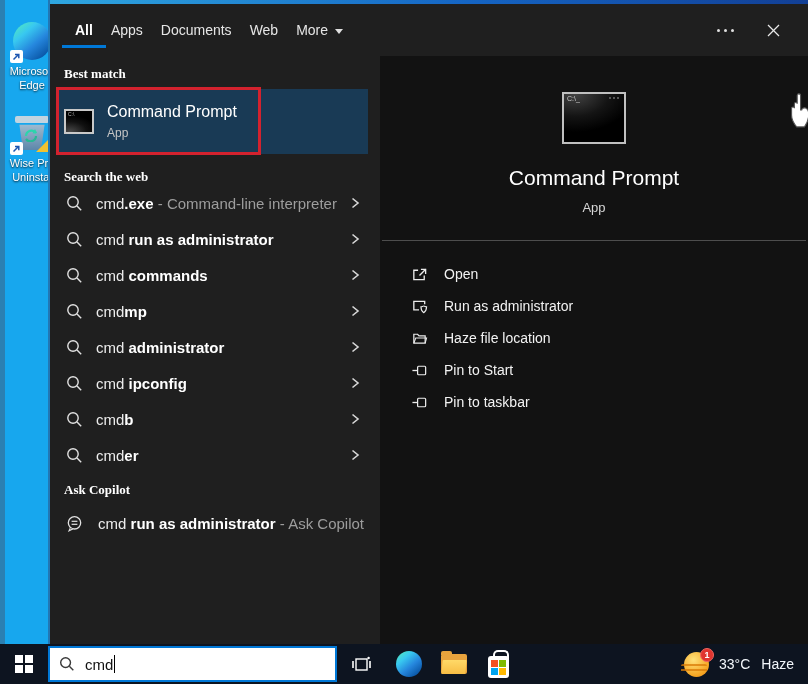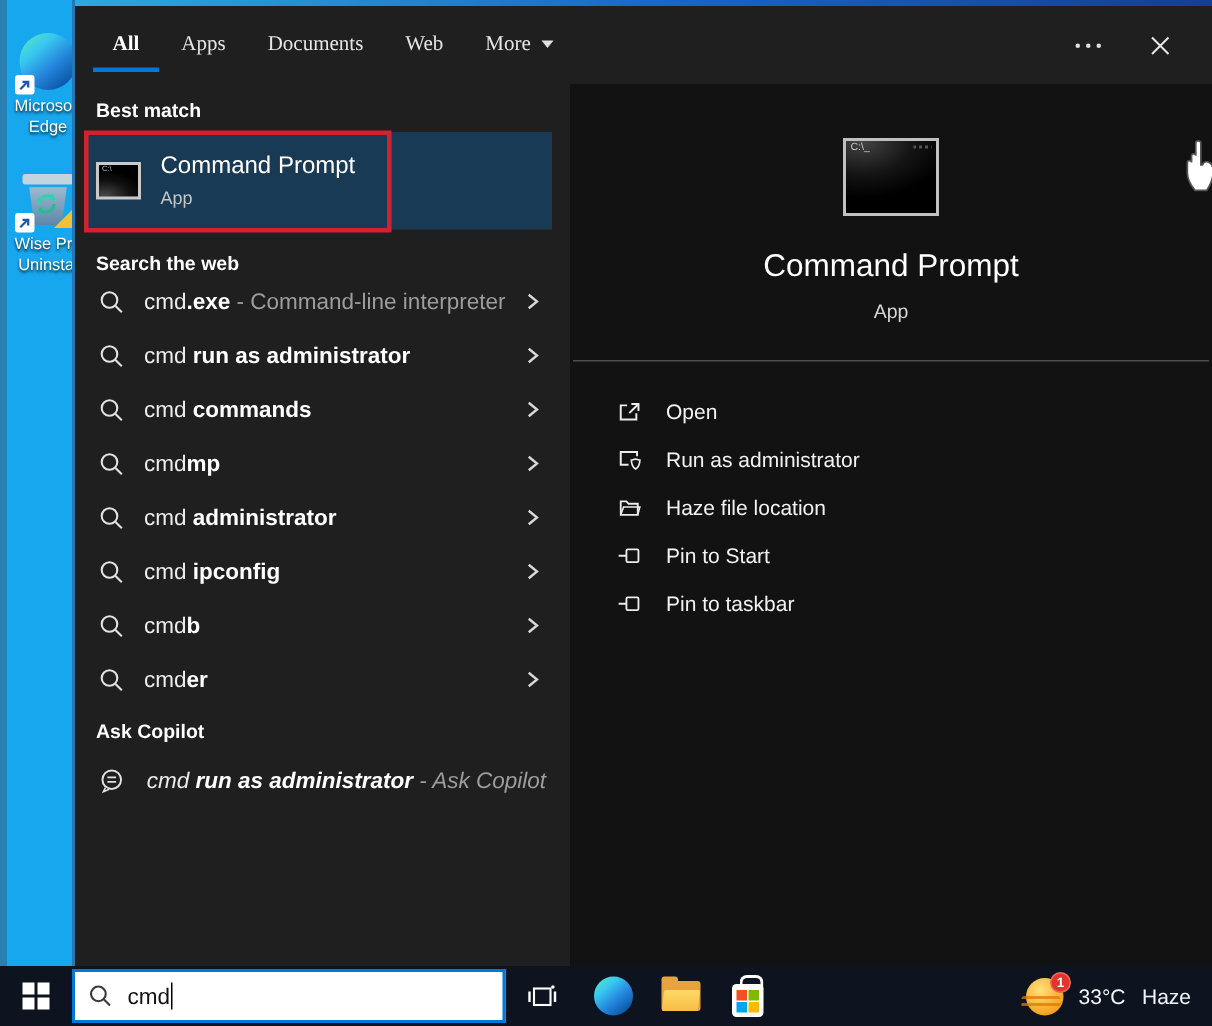--- a/index.html
+++ b/index.html
@@ -24,34 +24,34 @@
     background:#f2c230; clip-path:polygon(100% 0,100% 100%,0 100%); }
   .wise-recycle { position:absolute; left:9px; top:12px; }
 
   
   .window { position:absolute; left:48px; top:0; width:760px; height:644px; background:#1f1f1f; }
   .window::before { content:""; position:absolute; top:0; left:0; right:0; height:4px;
     background:linear-gradient(90deg,#2fa7e0,#1565c4 55%,#123f95); z-index:6; }
   .window::after { content:""; position:absolute; left:0; top:0; bottom:0; width:2px; background:#2277b4; z-index:6; }
 
   .win-header { height:56px; display:flex; align-items:center; padding:4px 23px 0 27px; }
-  .tabs { display:flex; gap:28px; align-items:center;font-family:Liberation Serif, serif; }
+  .tabs { display:flex; gap:18px; align-items:center; }
   .tab { font-size:14px; color:#e6e6e6; position:relative; padding:14px 0; cursor:default; }
   .tab.selected { font-weight:bold; color:#fff; }
   .tab.selected::after { content:""; position:absolute; left:-13px; right:-13px; bottom:4px; height:3px; background:#0078d7; }
   .more-arrow { display:inline-block; margin-left:7px; width:0; height:0;
     border-left:4.5px solid transparent; border-right:4.5px solid transparent; border-top:5px solid #e0e0e0; vertical-align:middle; }
   .header-actions { margin-left:auto; display:flex; gap:26px; align-items:center; }
   .dots { display:flex; gap:4px; padding:6px 2px; }
   .dots i { width:3px; height:3px; border-radius:50%; background:#e0e0e0; }
   .close-btn { padding:4px; display:flex; }
 
   .win-body { display:flex; height:588px; }
   .left-pane { width:332px; padding-left:8px; position:relative; }
-  .section-label { font-size:13px; font-weight:bold; color:#fff; margin-left:8px; }
+  .section-label { font-size:13px; font-weight:bold; color:#fff; margin-left:8px;font-family:Liberation Serif, serif; }
   .lbl-best { margin-top:10px; }
   .lbl-web { margin-top:15px; }
   .lbl-copilot { margin-top:9px; }
 
   .best-row { margin-top:7px; width:312px; height:65px; background:#193a55;
     display:flex; align-items:center; padding-left:8px; cursor:default; }
   .cmd-icon-sm { width:30px; height:25px; border:2px solid #c9c9c9; position:relative;
     background:radial-gradient(130% 100% at 15% 100%, #4a4a4a 0%, #111 50%, #000 80%); }
   .cmd-icon-sm::before { content:"C:\\"; position:absolute; top:0; left:2px; font-size:5px; color:#bbb; }
   .best-texts { margin-left:13px; }
@@ -59,21 +59,21 @@
   .best-sub { font-size:12px; color:#c5c5c5; margin-top:5px; }
   .annotation { position:absolute; left:8px; top:31px; width:205px; height:68px;
     border:3px solid #d3222e; pointer-events:none; z-index:8; }
 
   .web-row { height:36px; display:flex; align-items:center; padding:0 16px 0 10px; cursor:default;justify-content:space-between; }
   .web-row .mag { display:flex; margin-right:13px; }
   .row-text { font-size:15px; color:#ececec; white-space:pre; }
   .row-text .b { font-weight:bold; color:#fff; }
   .row-text .dim { color:#9d9d9d; }
   .chev { margin-left:auto; display:flex; padding:2px; }
-  .copilot-row { margin-top:7px;font-style:italic; }
+  .copilot-row { margin-top:7px; }
 
   .right-pane { width:428px; background:#121212; display:flex; flex-direction:column; align-items:center; position:relative; }
   .cmd-icon-lg { margin-top:36px; width:64px; height:52px; border:2px solid #c0c0c0; position:relative;
     background:radial-gradient(135% 110% at 18% 0%, #444 0%, #141414 42%, #000 72%); }
   .cmd-icon-lg::before { content:"C:\\_"; position:absolute; top:1px; left:3px; font-size:7px; color:#ccc; }
   .cmd-icon-lg::after { content:""; position:absolute; top:3px; right:3px; width:12px; height:2px;
     background:repeating-linear-gradient(90deg,#555 0 2px,transparent 2px 4px); }
   .preview-title { margin-top:22px; font-size:21px; color:#fff; font-weight:normal; }
   .preview-sub { margin-top:10px; font-size:13px; color:#d6d6d6; }
   .divider { margin-top:25px; width:424px; height:1px; background:#4d4d4d; }

